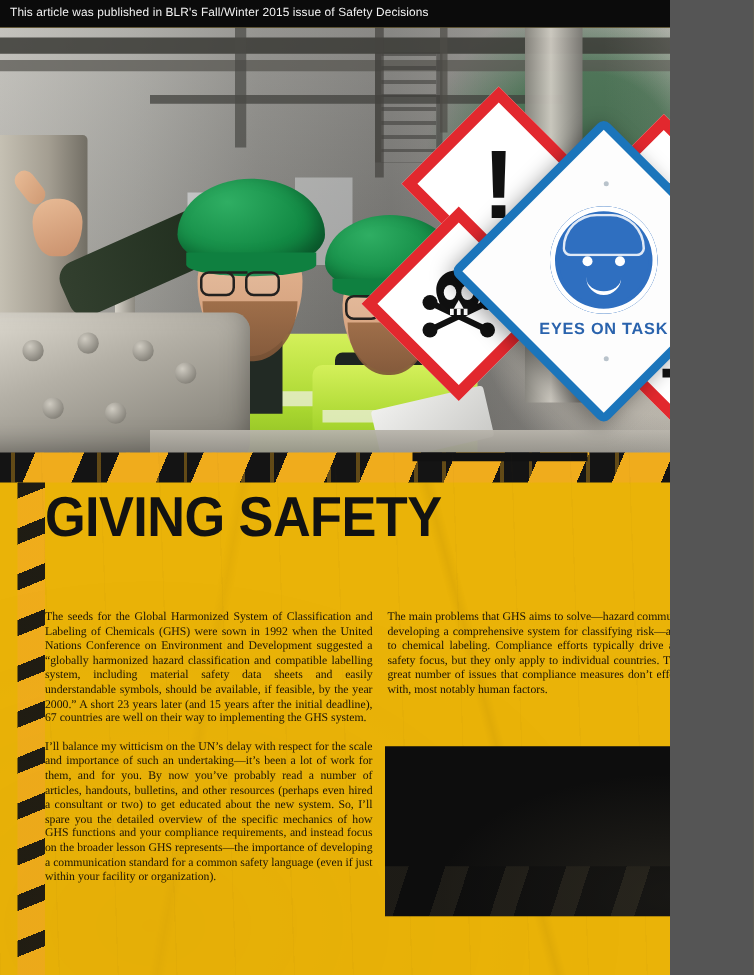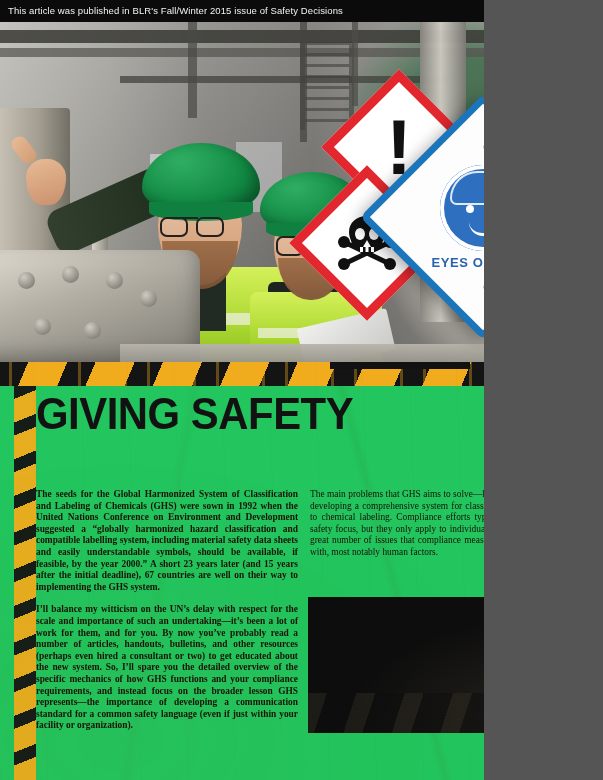--- a/index.html
+++ b/index.html
@@ -1,20 +1,20 @@
 <!DOCTYPE html>
 <html><head>
 <meta charset="utf-8">
 <style>
   html,body{margin:0;padding:0;background:#555;}
   .page{
     position:relative;
-    width:484px;height:780px;
+    width:536px;height:780px;
     overflow:hidden;
-    background:#22c55e;
+    background:#eab308;
     font-family:"Liberation Sans", sans-serif;
   }
 
   
   .topbar{
     position:absolute;left:0;top:0;width:603px;height:22px;
     background:#0b0b0b;
     z-index:40;
   }
   .topbar-text{
@@ -150,21 +150,21 @@
     transform:scaleX(.95);transform-origin:left center;}
   .byline{font-family:"Liberation Sans Narrow","Liberation Sans",sans-serif;
     font-weight:bold;font-size:13px;letter-spacing:.3px;color:#121212;
     padding-bottom:5px;white-space:nowrap;transform:scaleX(.9);transform-origin:left bottom;}
 
   
   .col{position:absolute;z-index:25;
     font-family:"Liberation Serif", serif;font-size:9.4px;line-height:11.6px;
     color:#191207;text-align:justify;}
   .col p{margin:0 0 11px 0;}
-  .col-left{left:36px;top:489px;width:262px;font-weight:bold;}
+  .col-left{left:36px;top:489px;width:262px;}
   .col-right{left:310px;top:489px;width:274px;}
 
   
   .quote{position:absolute;left:308px;top:597px;width:295px;height:136px;z-index:26;
     background:#0d0d0d;overflow:hidden;}
   .quote-inner{position:relative;z-index:3;padding:18px 16px 0 16px;
     font-family:"Liberation Sans", sans-serif;font-weight:normal;font-size:13.4px;
     line-height:17.6px;color:#f4f4f4;letter-spacing:.1px;}
   .quote-tex{position:absolute;left:0;bottom:0;width:295px;height:40px;z-index:2;opacity:.5;
     background:repeating-linear-gradient(108deg,#2e2a20 0 18px,#0d0d0d 18px 46px);}

